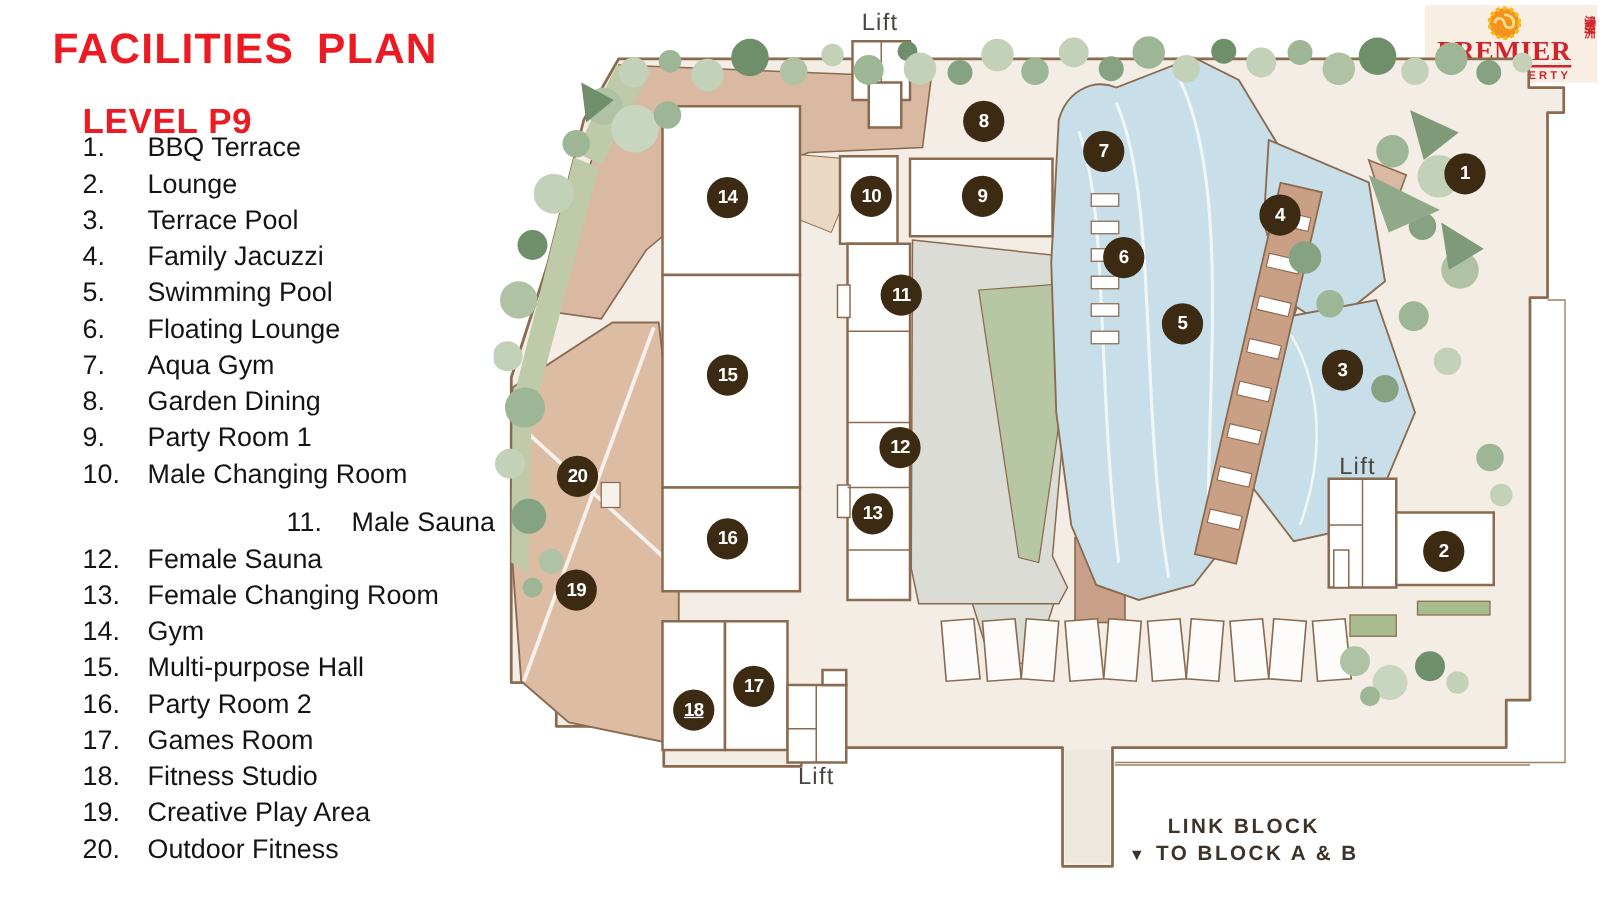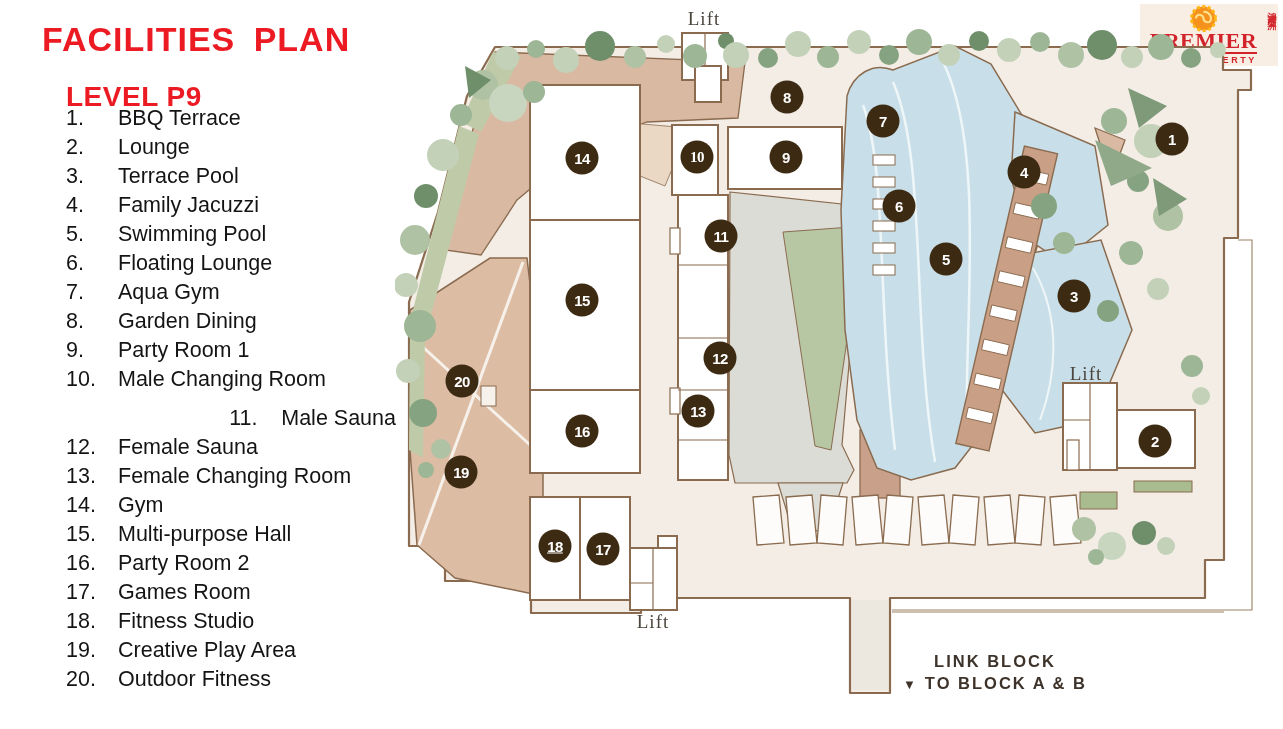--- a/index.html
+++ b/index.html
@@ -44,21 +44,21 @@
   .plan{position:absolute;left:395px;top:0;width:875px;height:715px;}
   .plan svg{position:absolute;left:0;top:0;}
   .marker{
     position:absolute;width:33px;height:33px;border-radius:50%;
     background:#3D2A12;color:#ffffff;font-weight:bold;font-size:15px;
     display:flex;align-items:center;justify-content:center;
     transform:translate(-50%,-50%);letter-spacing:-.5px;
   }
   .lift-label{
     position:absolute;transform:translate(-50%,-50%);
-    font-family:Liberation Serif, serif;
+    font-family:Liberation Sans, sans-serif;
     font-size:19px;color:#4B453E;letter-spacing:1px;white-space:nowrap;
   }
   .link-bridge{
     position:absolute;left:600px;top:650px;transform:translateX(-50%);
     text-align:center;color:#3E332A;font-weight:bold;font-size:16.5px;
     letter-spacing:2px;line-height:22px;white-space:nowrap;
   }
   .lb-arrow{margin-right:9px;font-size:13px;letter-spacing:0;}
 </style>
 </head>
@@ -340,29 +340,29 @@
   <div>
       <div class="marker" style="left: 777px; top: 139px;">1</div>
       <div class="marker" style="left: 760px; top: 441px;">2</div>
       <div class="marker" style="left: 679px; top: 296px;">3</div>
       <div class="marker" style="left: 629px; top: 172px;">4</div>
       <div class="marker" style="left: 551px; top: 259px;">5</div>
       <div class="marker" style="left: 504px; top: 206px;">6</div>
       <div class="marker" style="left: 488px; top: 121px;">7</div>
       <div class="marker" style="left: 392px; top: 97px;">8</div>
       <div class="marker" style="left: 391px; top: 157px;">9</div>
-      <div class="marker" style="left: 302px; top: 157px; font-family: Liberation Serif, serif;">10</div>
+      <div class="marker" style="left: 302px; top: 157px;">10</div>
       <div class="marker" style="left: 326px; top: 212px; margin-top: 24px;">11</div>
       <div class="marker" style="left: 325px; top: 358px;">12</div>
       <div class="marker" style="left: 303px; top: 411px;">13</div>
       <div class="marker" style="left: 187px; top: 158px;">14</div>
       <div class="marker" style="left: 187px; top: 300px;">15</div>
       <div class="marker" style="left: 187px; top: 431px;">16</div>
       <div class="marker" style="left: 208px; top: 549px;">17</div>
-      <div class="marker" style="left: 160px; top: 546px; text-decoration: underline;">18</div>
+      <div class="marker" style="left: 160px; top: 568px; text-decoration: underline;">18</div>
       <div class="marker" style="left: 66px; top: 472px;">19</div>
       <div class="marker" style="left: 67px; top: 381px;">20</div>
     </div>
   <div>
       <div class="lift-label" style="left: 309px; top: 19px;">Lift</div>
       <div class="lift-label" style="left: 691px; top: 374px;">Lift</div>
       <div class="lift-label" style="left: 258px; top: 622px;">Lift</div>
     </div>
 
   <div class="link-bridge">

